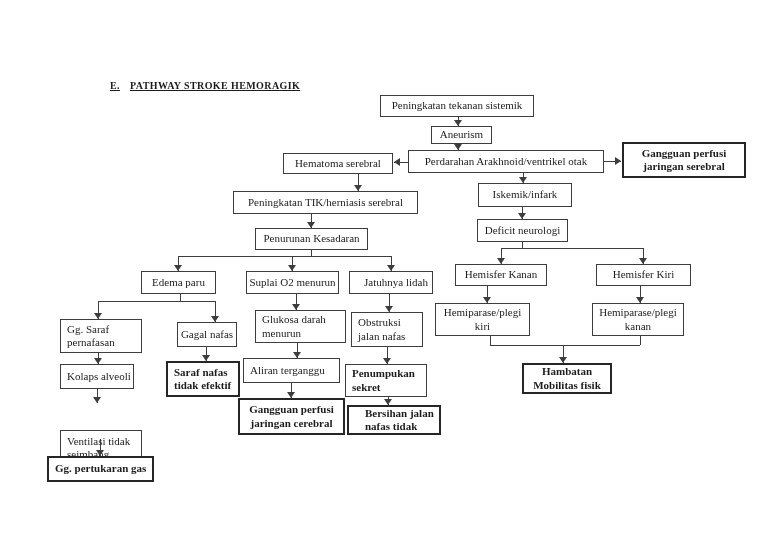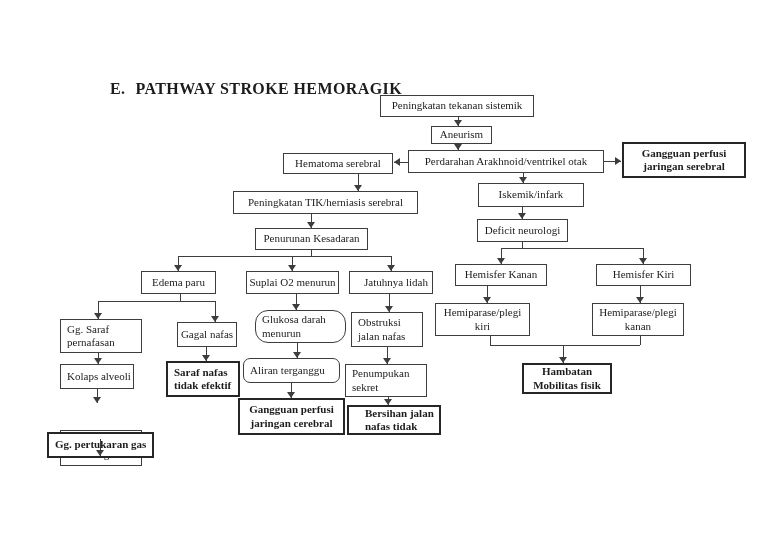--- a/index.html
+++ b/index.html
@@ -12,25 +12,26 @@
     width: 768px;
     height: 543px;
     background: #ffffff;
     overflow: hidden;
     font-family: "Liberation Serif", serif;
   }
   #doc-title {
     position: absolute;
     left: 110px;
     top: 80px;
-    font-size: 16px;
+    font-size: 10px;
     font-weight: bold;
     color: #1c1c1c;
     letter-spacing: 0.4px;
     white-space: nowrap;
+    text-decoration: underline;
   }
   #doc-title .gap { display: inline-block; width: 10px; }
   .node {
     position: absolute;
     box-sizing: border-box;
     border: 1px solid #3d3d3d;
     background: #ffffff;
     color: #1c1c1c;
     font-size: 11px;
     line-height: 13.5px;
@@ -81,21 +82,21 @@
       <div class="node center" style="left: 283px; top: 153px; width: 110px; height: 21px;">
         <div>Hematoma serebral</div>
       </div>
       <div class="node center" style="left: 408px; top: 150px; width: 196px; height: 23px;">
         <div>Perdarahan Arakhnoid/ventrikel otak</div>
       </div>
       <div class="node center bold" style="left: 622px; top: 142px; width: 124px; height: 36px;">
         <div>Gangguan perfusi</div>
         <div>jaringan serebral</div>
       </div>
-      <div class="node center" style="left: 478px; top: 183px; width: 106px; height: 24px;">
+      <div class="node center" style="left: 478px; top: 183px; width: 94px; height: 24px;">
         <div>Iskemik/infark</div>
       </div>
       <div class="node center" style="left: 233px; top: 191px; width: 185px; height: 23px;">
         <div>Peningkatan TIK/herniasis serebral</div>
       </div>
       <div class="node center" style="left: 477px; top: 219px; width: 91px; height: 23px;">
         <div>Deficit neurologi</div>
       </div>
       <div class="node center" style="left: 255px; top: 228px; width: 113px; height: 22px;">
         <div>Penurunan Kesadaran</div>
@@ -131,46 +132,46 @@
         <div>Gg. Saraf</div>
         <div>pernafasan</div>
       </div>
       <div class="node left" style="left: 60px; top: 364px; width: 74px; height: 25px;">
         <div>Kolaps alveoli</div>
       </div>
       <div class="node left" style="left: 60px; top: 403px; width: 82px; height: 36px; margin-top: 27px;">
         <div>Ventilasi tidak</div>
         <div>seimbang</div>
       </div>
-      <div class="node left bold" style="left: 47px; top: 432px; width: 107px; height: 26px;">
+      <div class="node left bold" style="left: 47px; top: 456px; width: 107px; height: 26px;">
         <div>Gg. pertukaran gas</div>
       </div>
       <div class="node center" style="left: 177px; top: 322px; width: 60px; height: 25px;">
         <div>Gagal nafas</div>
       </div>
       <div class="node left bold" style="left: 166px; top: 361px; width: 74px; height: 36px;">
         <div>Saraf nafas</div>
         <div>tidak efektif</div>
       </div>
-      <div class="node left" style="left: 255px; top: 310px; width: 91px; height: 33px; border-radius: 13px;">
+      <div class="node left" style="left: 255px; top: 310px; width: 91px; height: 33px;">
         <div>Glukosa darah</div>
         <div>menurun</div>
       </div>
-      <div class="node left" style="left: 243px; top: 358px; width: 97px; height: 25px; border-radius: 7px;">
+      <div class="node left" style="left: 243px; top: 358px; width: 97px; height: 25px;">
         <div>Aliran terganggu</div>
       </div>
       <div class="node center bold" style="left: 238px; top: 398px; width: 107px; height: 37px;">
         <div>Gangguan perfusi</div>
         <div>jaringan cerebral</div>
       </div>
       <div class="node left" style="left: 351px; top: 312px; width: 72px; height: 35px;">
         <div>Obstruksi</div>
         <div>jalan nafas</div>
       </div>
-      <div class="node left" style="left: 345px; top: 364px; width: 82px; height: 33px;">
+      <div class="node left" style="left: 345px; top: 364px; width: 82px; height: 33px; font-weight: bold;">
         <div>Penumpukan</div>
         <div>sekret</div>
       </div>
       <div class="node left bold" style="left: 347px; top: 405px; width: 94px; height: 30px; padding-left: 16px;">
         <div>Bersihan jalan</div>
         <div>nafas tidak</div>
       </div>
       <div class="seg" style="left: 458px; top: 117px; width: 1px; height: 9px;"></div>
       <div class="arr down" style="left: 454px; top: 120px;"></div>
       <div class="seg" style="left: 458px; top: 144px; width: 1px; height: 6px;"></div>

